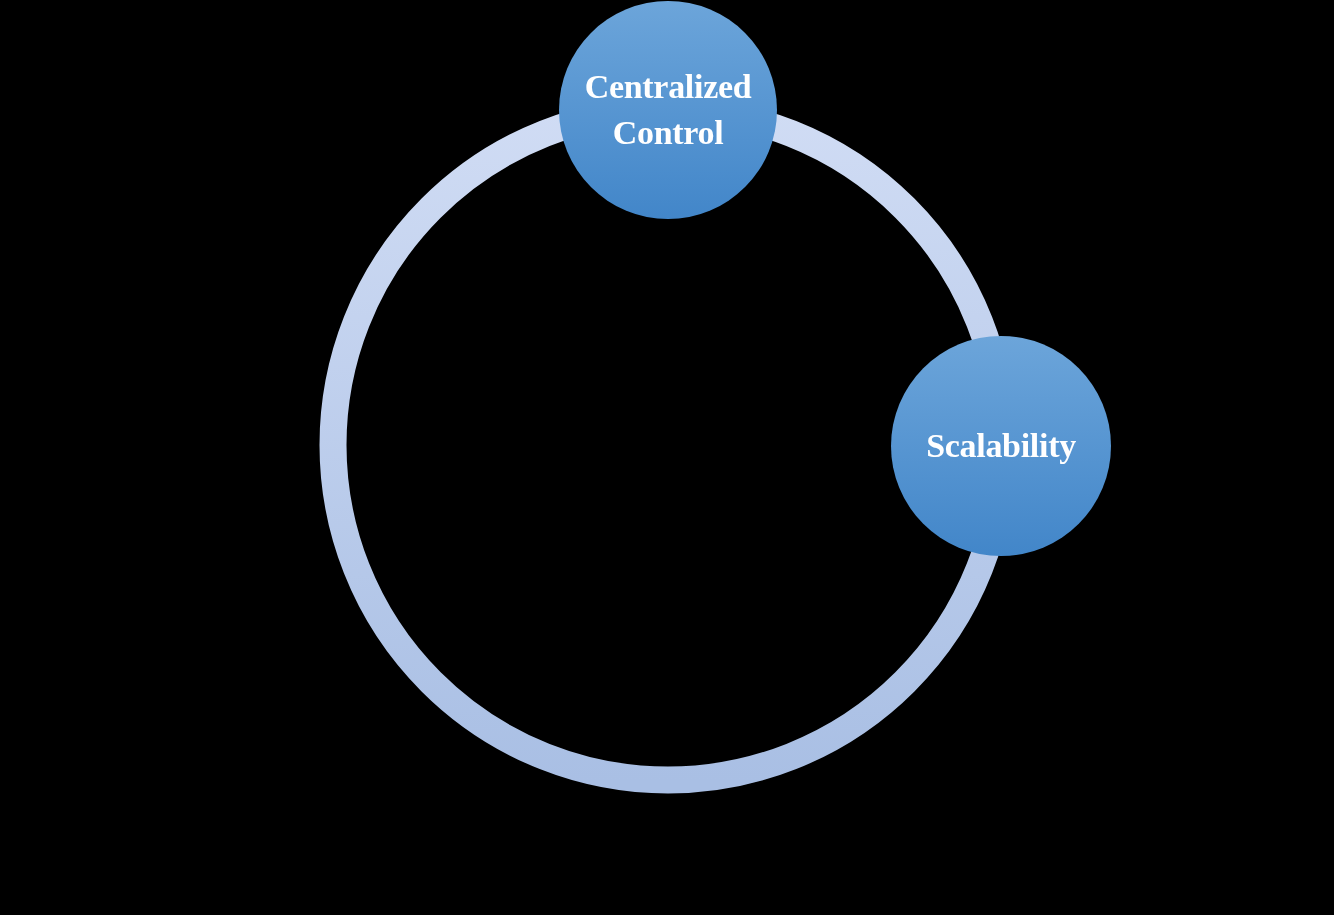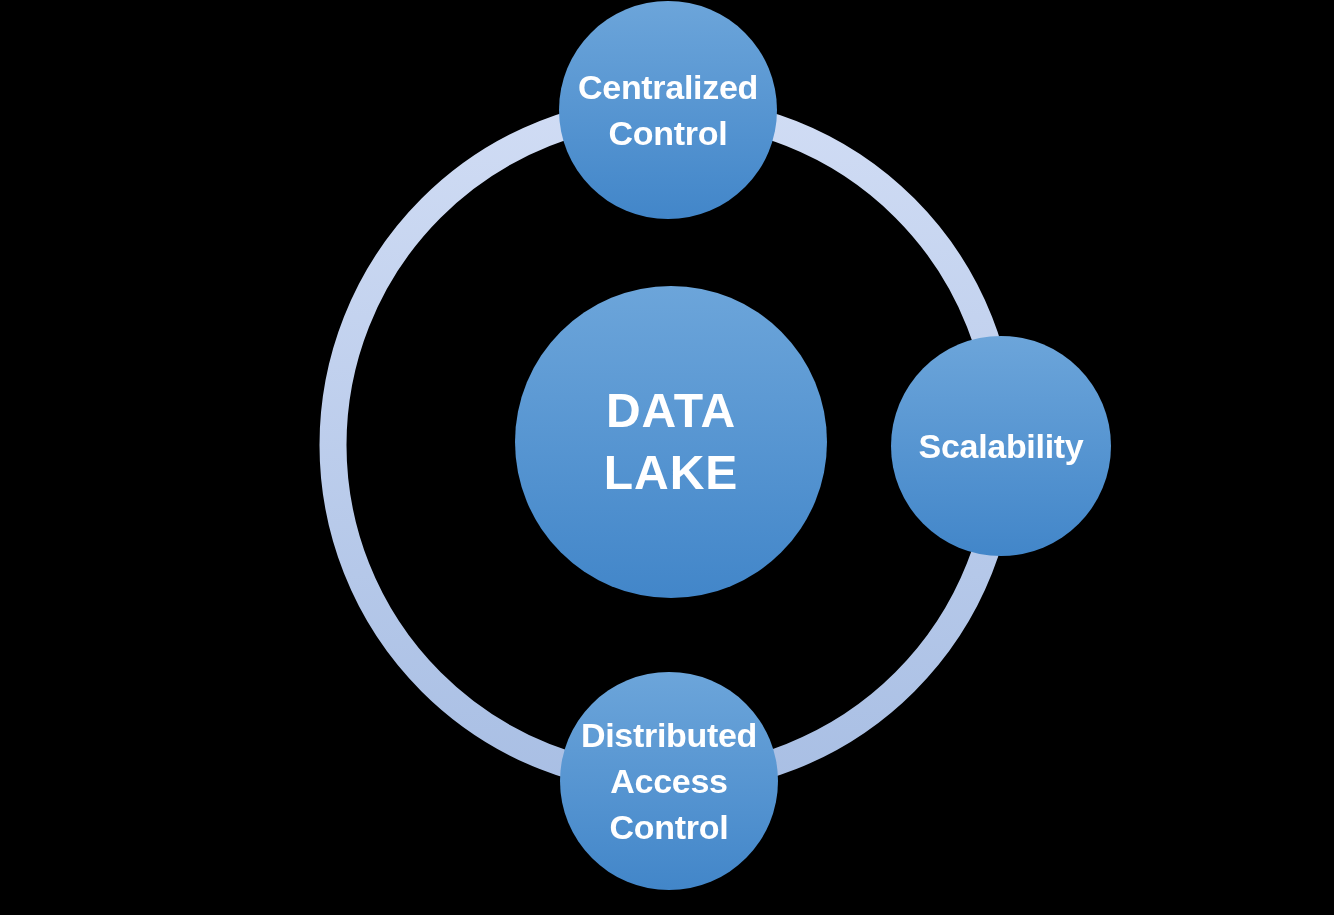--- a/index.html
+++ b/index.html
@@ -24,20 +24,21 @@
     position: absolute;
     border-radius: 50%;
     display: flex;
     flex-direction: column;
     align-items: center;
     justify-content: center;
     text-align: center;
     color: var(--text, #ffffff);
     font-weight: bold;
     background: linear-gradient(180deg, var(--node-gradient-top, #6ca5da) 0%, var(--node-gradient-bottom, #4286c9) 100%);
+    font-family: Liberation Serif, serif;
   }
   .node .line { display: block; }
 
   .node-center {
     left: 515px; top: 286px;
     width: 312px; height: 312px;
     font-size: 48px;
     line-height: 62px;
     letter-spacing: 1px;
   }
@@ -59,34 +60,25 @@
   <svg class="ring-svg" width="1334" height="915" viewBox="0 0 1334 915" aria-hidden="true">
     <defs>
       <linearGradient id="ringGrad" x1="0" y1="0" x2="0" y2="1">
         <stop offset="0" stop-color="#d0dcf4"></stop>
         <stop offset="1" stop-color="#a9bfe4"></stop>
       </linearGradient>
     </defs>
     <circle cx="668" cy="445" r="335" fill="none" stroke="url(#ringGrad)" stroke-width="27"></circle>
   </svg>
 
-  <div class="node node-center">
-    <span class="line">DATA</span>
-    <span class="line">LAKE</span>
-  </div>
 
   <div class="node node-sat node-top">
     <span class="line">Centralized</span>
     <span class="line">Control</span>
   </div>
 
   <div class="node node-sat node-right">
     <span class="line">Scalability</span>
   </div>
 
-  <div class="node node-sat node-bottom">
-    <span class="line">Distributed</span>
-    <span class="line">Access</span>
-    <span class="line">Control</span>
-  </div>
 
 
 </div>
 
 </body></html>

